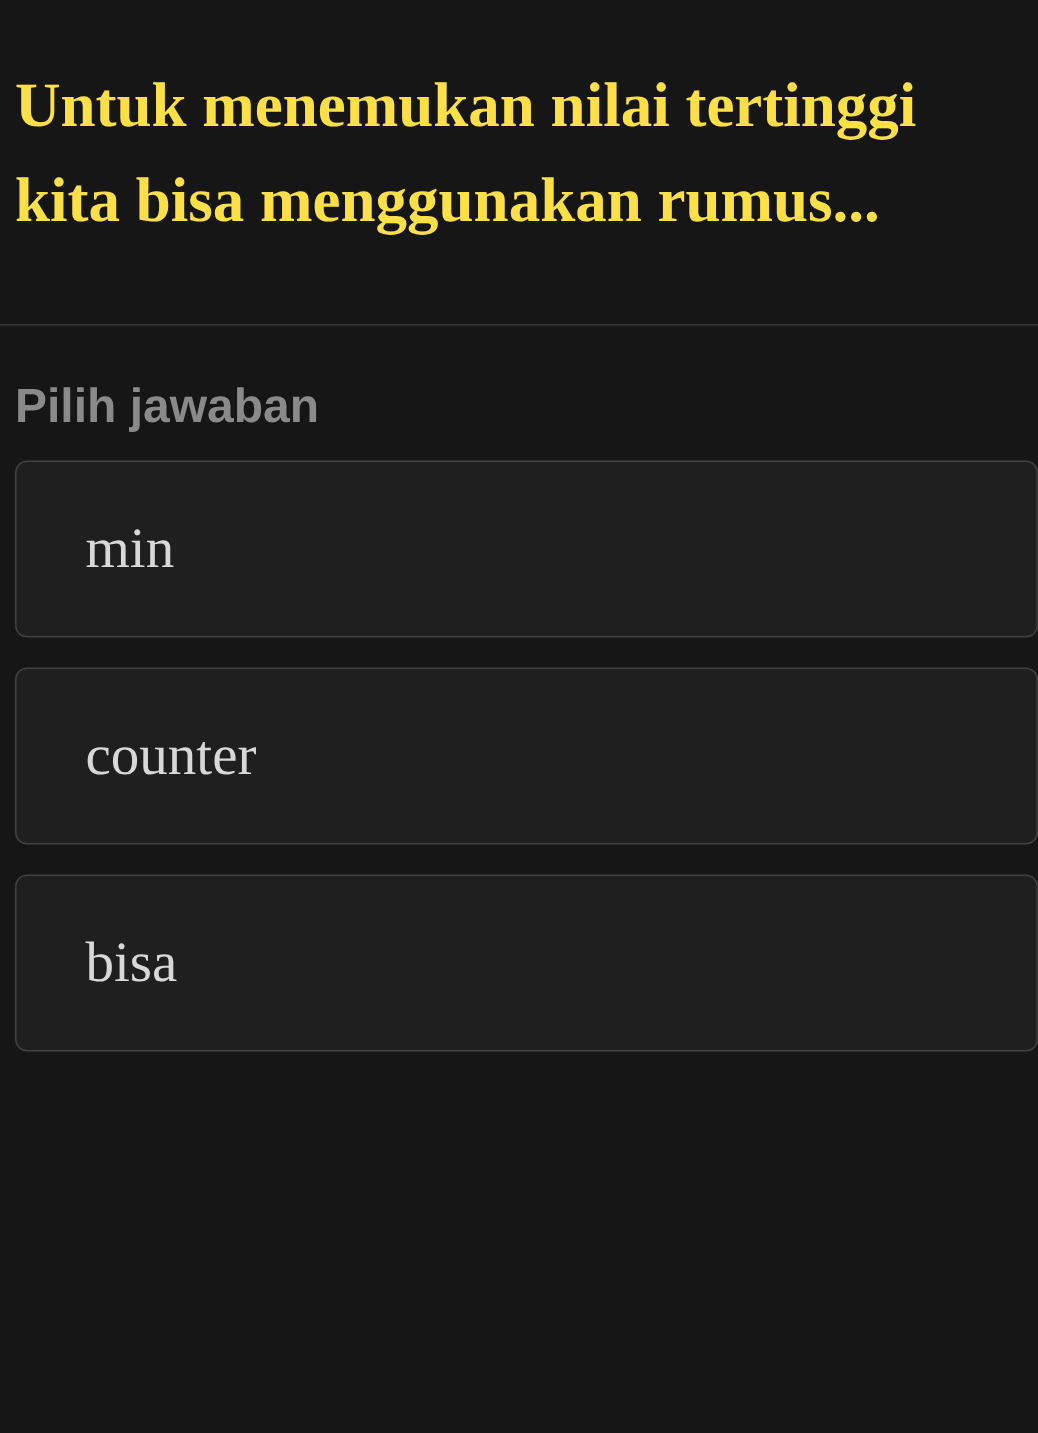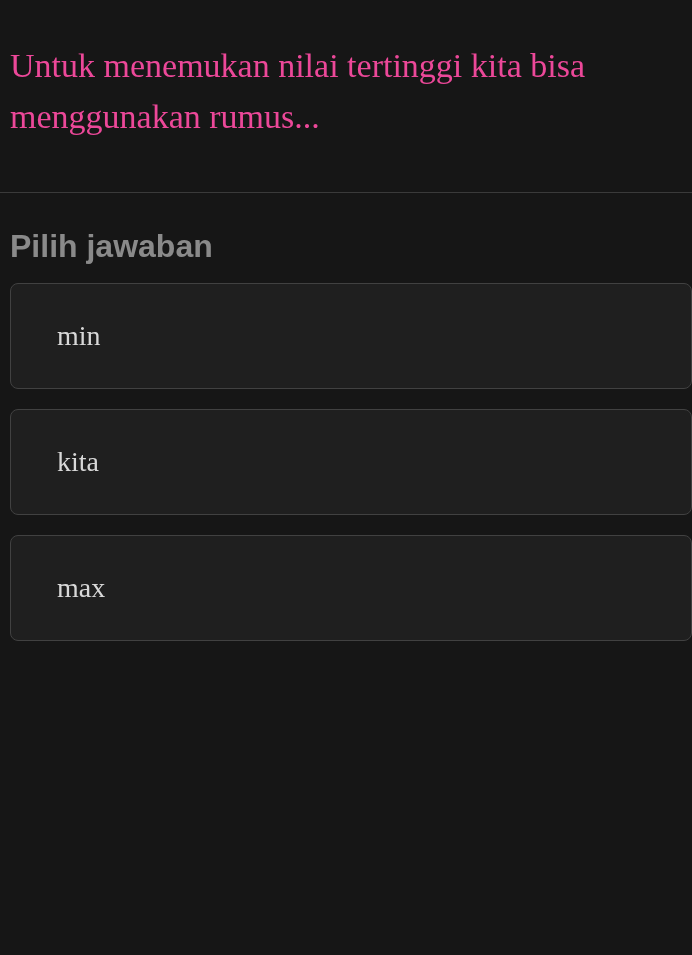--- a/index.html
+++ b/index.html
@@ -11,24 +11,24 @@
       background-color: #161616;
       width: 692px;
       height: 955px;
       overflow: hidden;
       font-family: Georgia, 'Times New Roman', serif;
     }
     .question-section {
       padding: 40px 10px 50px 10px;
     }
     .question-text {
-      color: #ec4899;
-      font-size: 34px;
+      color: #fde047;
+      font-size: 42px;
       line-height: 1.5;
-      font-weight: 400;
+      font-weight: 700;
     }
     .divider {
       border: none;
       border-top: 1px solid #3a3a3a;
       margin: 0;
     }
     .answer-section {
       padding: 35px 0 0 10px;
     }
     .answer-prompt {
@@ -42,42 +42,42 @@
       background-color: #1f1f1f;
       border: 1px solid #414141;
       border-radius: 8px;
       padding: 36px 46px;
       margin-bottom: 20px;
       margin-left: 0;
       cursor: pointer;
     }
     .answer-option-text {
       color: #d8d8d8;
-      font-size: 28px;
+      font-size: 38px;
       font-family: Georgia, 'Times New Roman', serif;
     }
   </style>
 </head>
 <body>
 
 <div class="question-section">
   <p class="question-text">Untuk menemukan nilai tertinggi kita bisa menggunakan rumus...</p>
 </div>
 
 <hr class="divider">
 
 <div class="answer-section">
   <h2 class="answer-prompt">Pilih jawaban</h2>
 
   <div class="answer-option">
     <span class="answer-option-text">min</span>
   </div>
 
-
   <div class="answer-option">
-    <span class="answer-option-text">kita</span>
+    <span class="answer-option-text">counter</span>
   </div>
 
   <div class="answer-option">
-    <span class="answer-option-text">max</span>
+    <span class="answer-option-text">bisa</span>
   </div>
+
 
 </div>
 
 </body></html>

